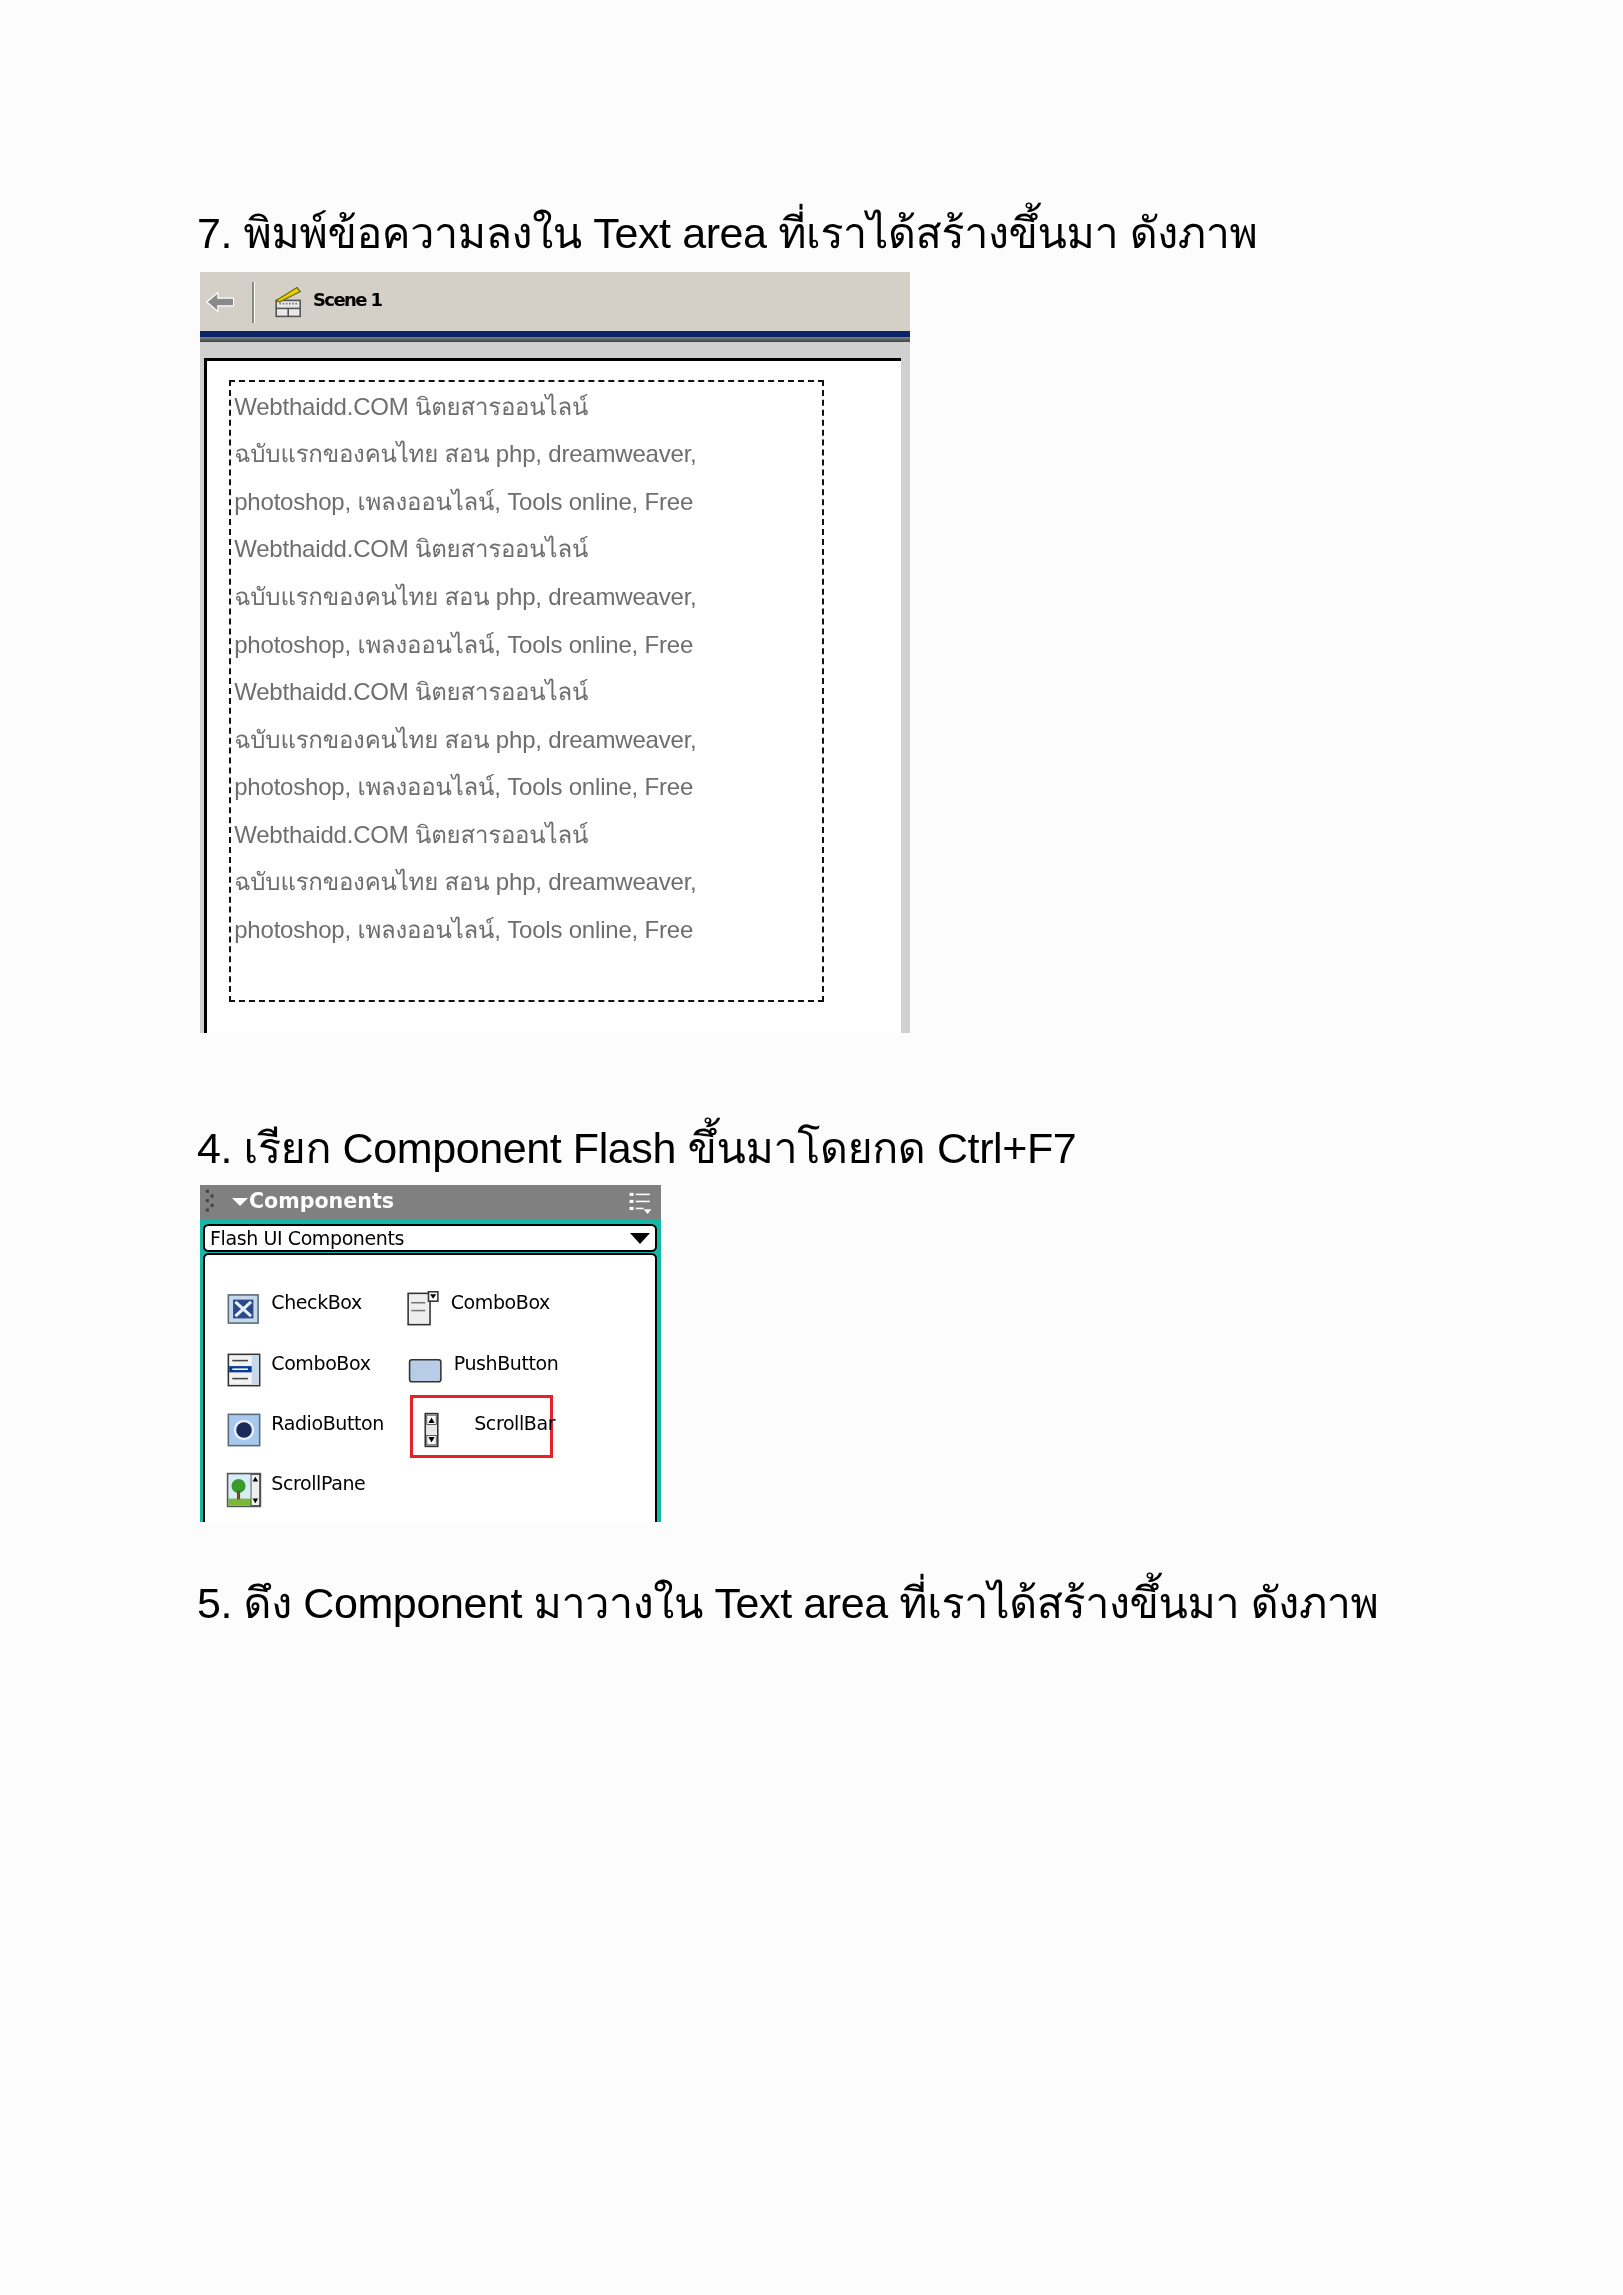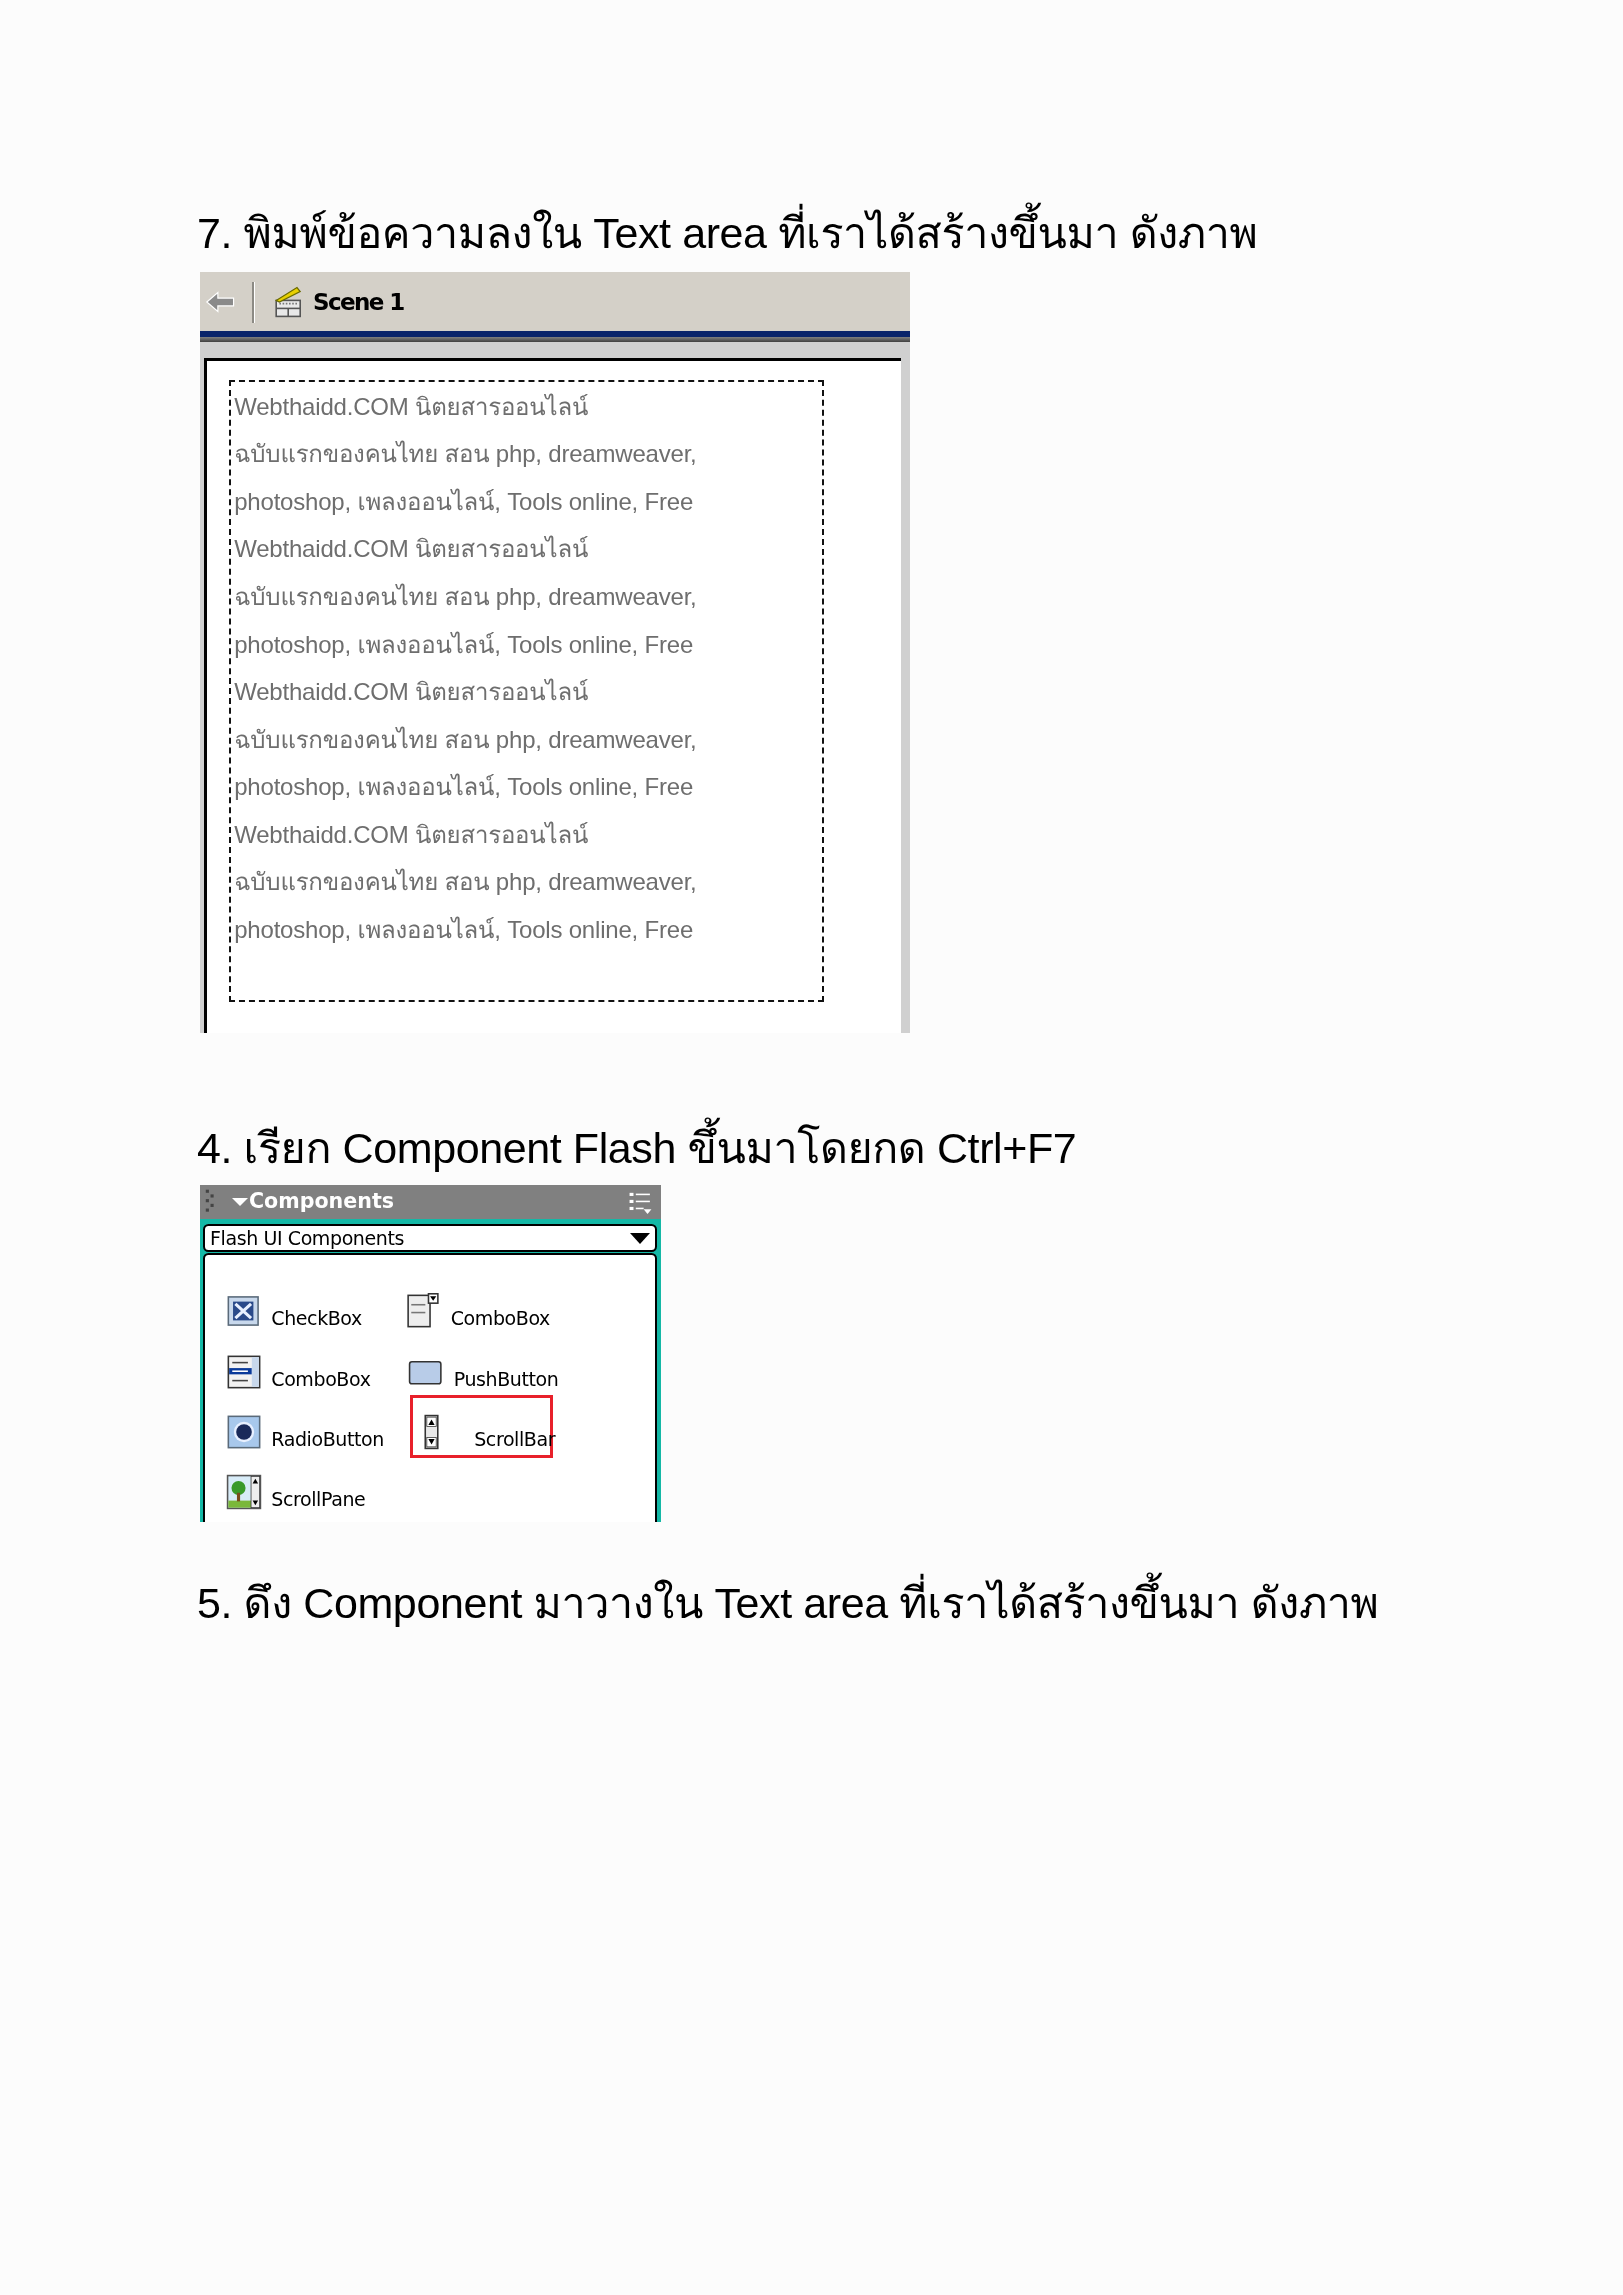--- a/index.html
+++ b/index.html
@@ -30,21 +30,21 @@
   .shot1 .back-arrow {
     position: absolute; left: 4.8px; top: 19px; width: 32px; height: 22px;
   }
   .shot1 .tb-sep {
     position: absolute; left: 52px; top: 9.5px; width: 1.6px; height: 41px;
     background: #8c8a84; border-right: 1.6px solid #fff;
   }
   .shot1 .scene-icon { position: absolute; left: 73px; top: 14.3px; width: 32px; height: 32px; }
   .shot1 .scene-label {
     position: absolute; left: 113px; top: 17.4px;
-    font-family: "DejaVu Sans", sans-serif; font-weight: bold; font-size: 23px;
+    font-family: "DejaVu Sans", sans-serif; font-weight: bold; font-size: 18px;
     letter-spacing: -1.6px; color: #000;
   }
   .shot1 .blue-line {
     position: absolute; left: 0; top: 59px; width: 710px; height: 5.5px; background: #0a246a;
   }
   .shot1 .dark-line {
     position: absolute; left: 0; top: 65px; width: 710px; height: 4.8px;
     background: linear-gradient(#808080, #404040);
   }
   .shot1 .gray-band {
@@ -94,21 +94,21 @@
   .shot2 .dropdown-arrow {
     position: absolute; right: 4.8px; top: 7.1px; width: 0; height: 0;
     border-left: 10.3px solid transparent; border-right: 10.3px solid transparent;
     border-top: 11px solid #000;
   }
   .shot2 .list {
     position: absolute; left: 3.2px; top: 68px; width: 450px; height: 285px;
     background: #fff; border: 2.4px solid #000; border-radius: 5.5px 5.5px 0 0;
   }
   .comp {
-    position: absolute; height: 38px; display: flex; align-items: flex-end;
+    position: absolute; height: 38px; display: flex; align-items: flex-start;
   }
   .comp .ico { width: 36px; height: 36px; flex: 0 0 36px; }
   .comp .lbl {
     margin-left: 9.5px; font-family: "DejaVu Sans", sans-serif;
     font-size: 19px; color: #000; letter-spacing: -0.4px; white-space: nowrap;
   }
   .highlight {
     position: absolute; left: 205px; top: 140px; width: 143px; height: 63px;
     border: 3.2px solid #e8202a; box-sizing: border-box;
   }

